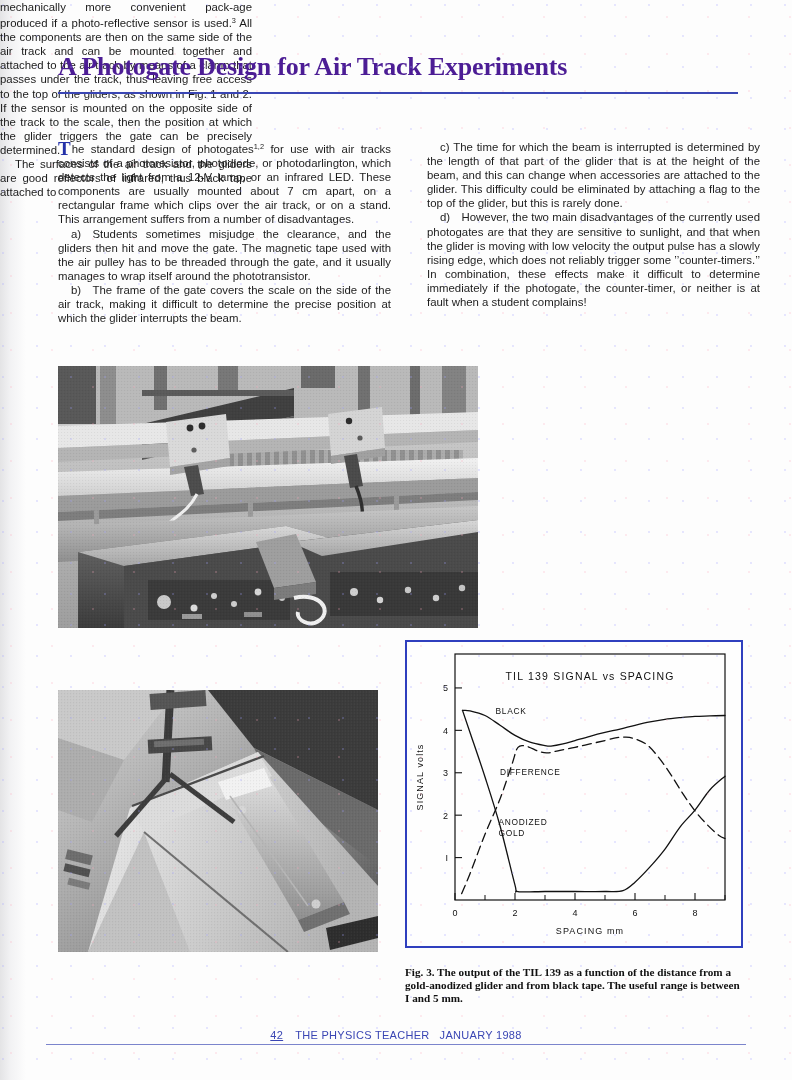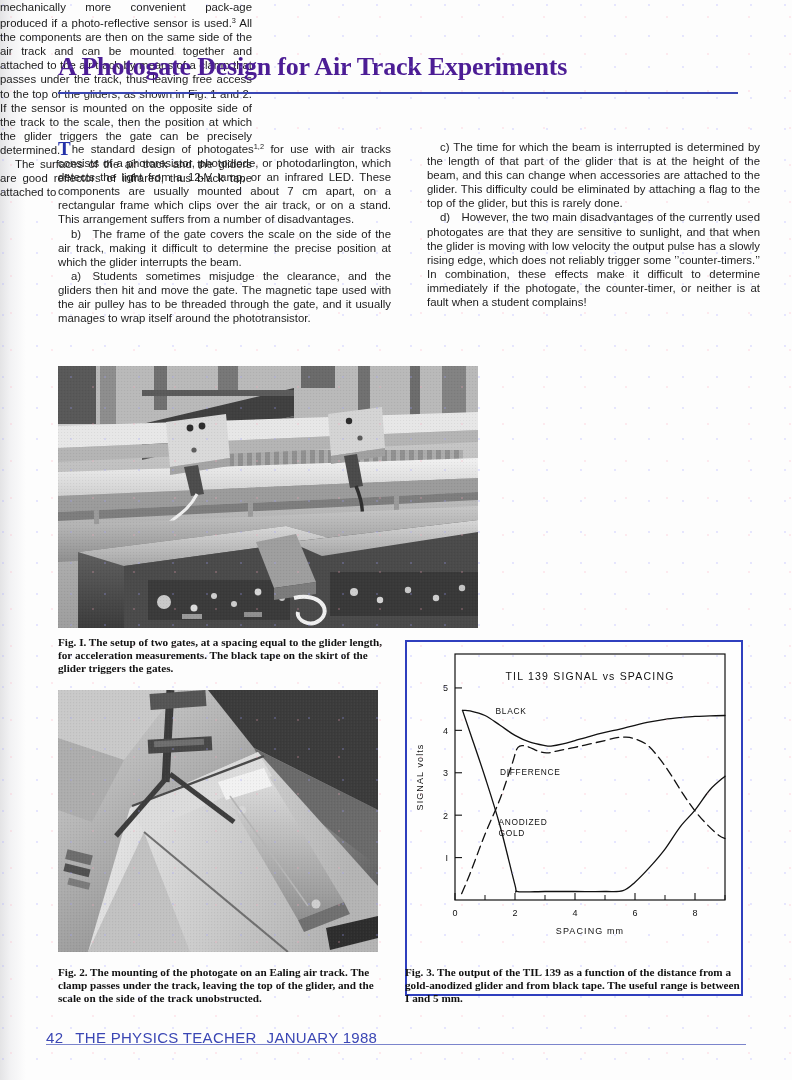--- a/index.html
+++ b/index.html
@@ -72,49 +72,49 @@
     font-family:"Liberation Serif", serif;
     font-weight:bold;font-size:11.2px;line-height:13.2px;
     color:#111;
   }
   #cap1{left:58px;top:636px;width:326px;}
   #cap2{left:58px;top:966px;width:326px;}
   #cap3{left:405px;top:966px;width:340px;}
 
   
   #fig3{
-    position:absolute;left:405px;top:640px;width:338px;height:356px;
+    position:absolute;left:405px;top:640px;width:338px;height:308px;
     border:2px solid #2f3fbe;background:#fefefe;box-sizing:border-box;
   }
 
   
   .footer{
     position:absolute;left:46px;top:1029px;width:700px;
-    font-size:15px;color:#3a46b4;letter-spacing:.3px;
+    font-size:11px;color:#3a46b4;letter-spacing:.3px;text-align:center;
   }
   .footer .fnum{padding-right:12px;text-decoration:underline;}
   .footer .fsep{padding-right:10px;}
   .footer-rule{
     position:absolute;left:46px;top:1044px;width:700px;height:1px;background:#7b84cc;
   }
 </style>
 </head>
 <body>
 
 <div id="pageedge"></div>
 
 <div class="page">
 
   <div class="title">A Photogate Design for Air Track Experiments</div>
   <div class="title-rule"></div>
 
   <div class="col" id="colL">
     <p><span class="dropcap">T</span><span>he standard design of photogates</span><sup>1,2</sup><span> for use with air tracks consists of a photoresistor, photodiode, or photodarlington, which detects the light from a 12-V lamp, or an infrared LED. These components are usually mounted about 7 cm apart, on a rectangular frame which clips over the air track, or on a stand. This arrangement suffers from a number of disadvantages.</span></p>
+    <p class="lab">a) Students sometimes misjudge the clearance, and the gliders then hit and move the gate. The magnetic tape used with the air pulley has to be threaded through the gate, and it usually manages to wrap itself around the phototransistor.</p>
     <p class="lab">b) The frame of the gate covers the scale on the side of the air track, making it difficult to determine the precise position at which the glider interrupts the beam.</p>
-    <p class="lab">a) Students sometimes misjudge the clearance, and the gliders then hit and move the gate. The magnetic tape used with the air pulley has to be threaded through the gate, and it usually manages to wrap itself around the phototransistor.</p>
   </div>
 
   <div class="col" id="colR">
     <p class="lab">c) The time for which the beam is interrupted is determined by the length of that part of the glider that is at the height of the beam, and this can change when accessories are attached to the glider. This difficulty could be eliminated by attaching a flag to the top of the glider, but this is rarely done.</p>
     <p class="lab">d) However, the two main disadvantages of the currently used photogates are that they are sensitive to sunlight, and that when the glider is moving with low velocity the output pulse has a slowly rising edge, which does not reliably trigger some ’’counter-timers.’’ In combination, these effects make it difficult to determine immediately if the photogate, the counter-timer, or neither is at fault when a student complains!</p>
   </div>
 
   <div id="colWrap">
     <p style="margin:0"><span>mechanically more convenient pack-age produced if a photo-reflective sensor is used.</span><sup>3</sup><span> All the components are then on the same side of the air track and can be mounted together and attached to the air track by means of a clamp that passes under the track, thus leaving free access to the top of the gliders, as shown in Fig. 1 and 2. If the sensor is mounted on the opposite side of the track to the scale, then the position at which the glider triggers the gate can be precisely determined.</span></p>
     <p style="margin:0;text-indent:15px">The surfaces of the air track and the gliders are good reflectors of infrared, thus black tape attached to</p>
@@ -233,21 +233,20 @@
       </g>
 
       <path d="M198 176 L238 168 L258 216 L216 222 Z" fill="#9e9e9e"></path>
       <path d="M216 222 L258 216 L258 228 L216 234 Z" fill="#7b7b7b"></path>
 
       <path d="M236 232 C262 226 274 244 262 254 C252 262 238 254 240 246" stroke="#f0f0f0" stroke-width="4" fill="none"></path>
 
       <rect width="420" height="262" fill="url(#grain1)"></rect>
     </svg>
   </div>
-  <div class="caption" id="cap1">Fig. I. The setup of two gates, at a spacing equal to the glider length, for acceleration measurements. The black tape on the skirt of the glider triggers the gates.</div>
 
   <div class="photo" id="fig2">
     <svg width="320" height="262" viewBox="0 0 320 262">
       <defs>
         <linearGradient id="bg2" x1="0" y1="0" x2="1" y2="1">
           <stop offset="0%" stop-color="#d5d5d5"></stop>
             <stop offset="55%" stop-color="#9b9b9b"></stop>
             <stop offset="100%" stop-color="#4a4a4a"></stop>
         </linearGradient>
         <linearGradient id="trk2" x1="0" y1="0" x2="1" y2="0.3">
@@ -301,21 +300,20 @@
         <rect x="8" y="162" width="26" height="10" fill="#6d6d6d" transform="rotate(14 20 167)"></rect>
         <rect x="6" y="176" width="26" height="8" fill="#505050" transform="rotate(14 18 180)"></rect>
         <rect x="10" y="190" width="22" height="7" fill="#7b7b7b" transform="rotate(14 20 193)"></rect>
       </g>
 
       <path d="M268 238 L320 226 L320 248 L272 260 Z" fill="#2d2d2d"></path>
 
       <rect width="320" height="262" fill="url(#grain2)"></rect>
     </svg>
   </div>
-  <div class="caption" id="cap2">Fig. 2. The mounting of the photogate on an Ealing air track. The clamp passes under the track, leaving the top of the glider, and the scale on the side of the track unobstructed.</div>
 
   <div id="fig3">
     <svg id="chartsvg" width="334" height="304" viewBox="0 0 334 304">
         <rect x="48" y="12" width="270" height="246" fill="none" stroke="#111" stroke-width="1.2"></rect>
         <text x="183" y="38" text-anchor="middle" font-family="&quot;Liberation Sans&quot;,sans-serif" font-size="10.5" letter-spacing="1.2" fill="#111">TIL 139   SIGNAL vs SPACING</text>
         <line x1="48" y1="215.58620689655172" x2="55" y2="215.58620689655172" stroke="#111" stroke-width="1.1"></line>
         <text x="41" y="219.08620689655172" text-anchor="end" font-family="&quot;Liberation Sans&quot;,sans-serif" font-size="9" fill="#111">I</text>
         <line x1="48" y1="173.17241379310343" x2="55" y2="173.17241379310343" stroke="#111" stroke-width="1.1"></line>
         <text x="41" y="176.67241379310343" text-anchor="end" font-family="&quot;Liberation Sans&quot;,sans-serif" font-size="9" fill="#111">2</text>
         <line x1="48" y1="130.75862068965517" x2="55" y2="130.75862068965517" stroke="#111" stroke-width="1.1"></line>

